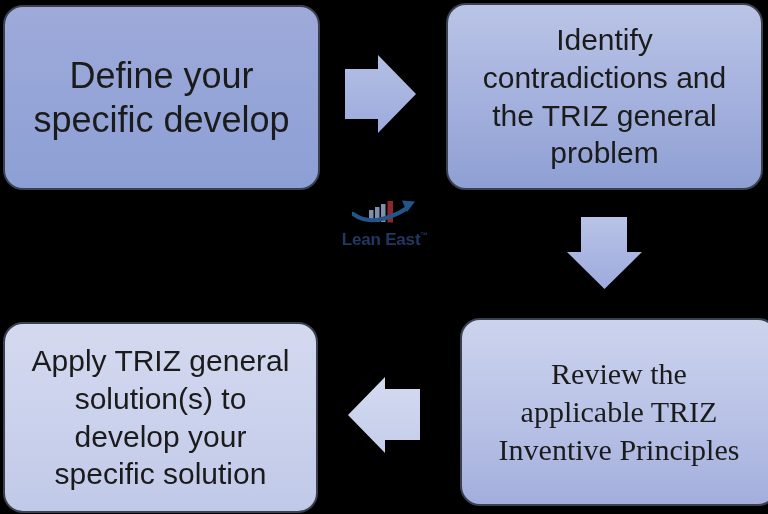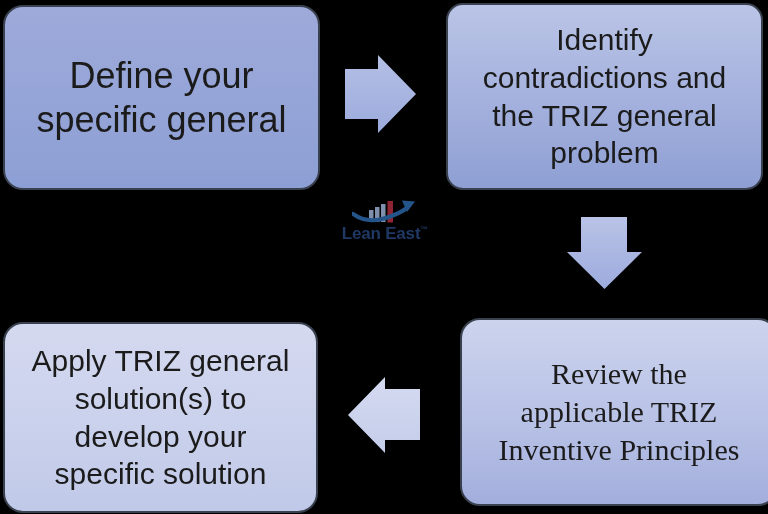--- a/index.html
+++ b/index.html
@@ -36,21 +36,20 @@
     left: 3px; top: 5px; width: 317px; height: 185px;
     background: linear-gradient(180deg, #9daada 0%, #95a4d7 55%, #8c9fd4 100%);
     font-size: 36px;
     line-height: 1.22;
   }
   .box-step2 {
     left: 446px; top: 3px; width: 317px; height: 187px;
     background: linear-gradient(180deg, #bac4e6 0%, #a3b0dd 55%, #8e9fd3 100%);
     font-size: 30px;
     line-height: 1.26;
-    border-radius: 17px;
   }
   .box-step3 {
     left: 460px; top: 318px; width: 318px; height: 188px;
     background: linear-gradient(180deg, #ccd3ed 0%, #b8c2e6 55%, #a3aedd 100%);
     font-size: 30px;
     line-height: 1.26;
     font-family: Liberation Serif, serif;
   }
   .box-step4 {
     left: 3px; top: 322px; width: 315px; height: 191px;
@@ -62,20 +61,21 @@
     position: absolute;
   }
   .logo {
     position: absolute;
     left: 330px; top: 200px;
     width: 110px; height: 48px;
     display: flex;
     flex-direction: column;
     align-items: center;
     justify-content: flex-start;
+    gap: 6px;
   }
   .logo-icon {
     display: block;
     width: 66px;
     height: 25px;
   }
   .logo-text {
     margin-top: 0px;
     font-size: 17px;
     font-weight: bold;
@@ -89,21 +89,21 @@
     vertical-align: super;
   }
 </style>
 </head>
 <body>
 
 <div class="stage">
 
   <div class="box box-step1">
     <span class="box-label">Define your
-specific general</span>
+specific develop</span>
   </div>
 
   <div class="box box-step2">
     <span class="box-label">Identify
 contradictions and
 the TRIZ general
 problem</span>
   </div>
 
   <div class="box box-step3">

